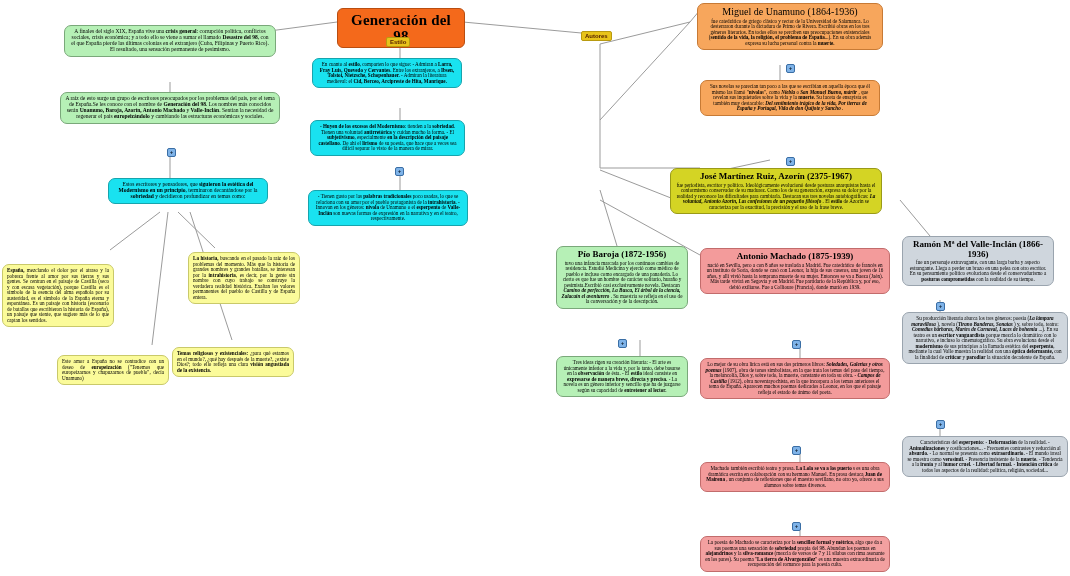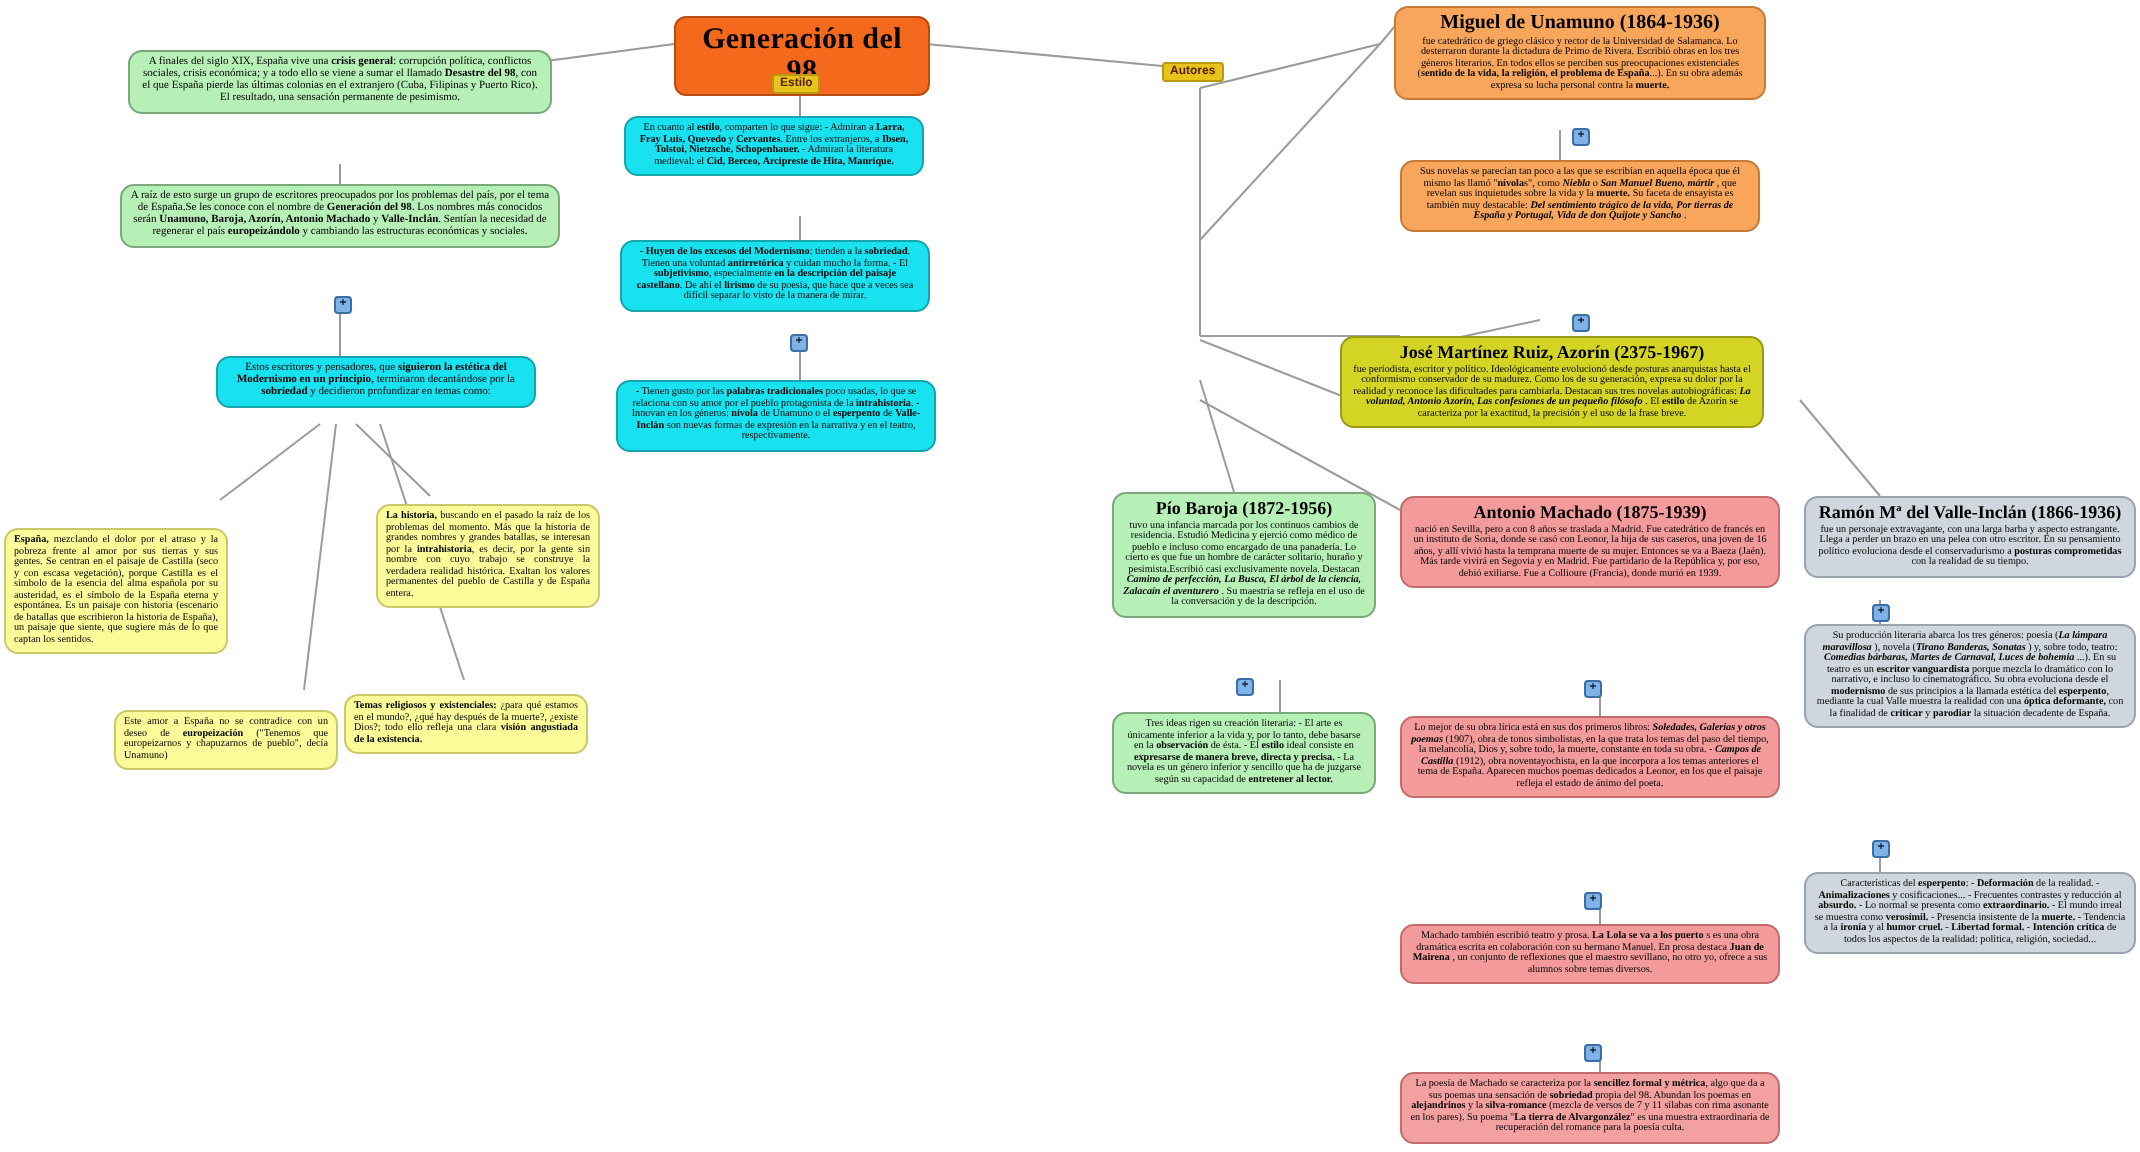--- a/index.html
+++ b/index.html
@@ -37,21 +37,21 @@
   .lbl{
     position:absolute;background:#e8c31a;border:1px solid #b89a10;
     font-size:6px;font-weight:bold;color:#552200;padding:1px 3px;border-radius:2px;
     font-family:"Liberation Sans",sans-serif;
   }
   .plusbox{
     position:absolute;width:7px;height:7px;background:#7fb3e8;border:1px solid #3a6ea5;
     border-radius:2px;color:#123;font-size:6px;line-height:6px;text-align:center;
     font-family:"Liberation Sans",sans-serif;font-weight:bold;
   }
-  .hdr{font-weight:bold;font-size:10px;display:block;margin-bottom:1px;}
+  .hdr{font-weight:normal;font-size:10px;display:block;margin-bottom:1px;}
   .hdr-sm{font-weight:bold;font-size:9px;display:block;margin-bottom:1px;}
   .body5{font-size:5.1px;}
   .body55{font-size:5.5px;}
 </style>
 </head>
 <body>
 
 <div id="canvas">
 
   <svg class="wires">
@@ -179,21 +179,21 @@
 
   <div class="node pink body5" style="left:700px;top:462px;width:190px;">
     <span class="t">Machado también escribió teatro y prosa. <b>La Lola se va a los puerto</b> s es una obra dramática escrita en colaboración con su hermano Manuel. En prosa destaca <b>Juan de Mairena</b> , un conjunto de reflexiones que el maestro sevillano, no otro yo, ofrece a sus alumnos sobre temas diversos.</span>
   </div>
   <div class="plusbox" style="left:792px;top:522px;">+</div>
 
   <div class="node salmon body5" style="left:700px;top:536px;width:190px;">
     <span class="t">La poesía de Machado se caracteriza por la <b>sencillez formal y métrica</b>, algo que da a sus poemas una sensación de <b>sobriedad</b> propia del 98. Abundan los poemas en <b>alejandrinos</b> y la <b>silva-romance</b> (mezcla de versos de 7 y 11 sílabas con rima asonante en los pares). Su poema "<b>La tierra de Alvargonzález</b>" es una muestra extraordinaria de recuperación del romance para la poesía culta.</span>
   </div>
 
-  <div class="node grey" style="left:902px;top:248px;width:166px;">
+  <div class="node grey" style="left:902px;top:236px;width:152px;">
     <span class="hdr-sm">Ramón Mª del Valle-Inclán (1866-1936)</span>
     <span class="t body5">fue un personaje extravagante, con una larga barba y aspecto estrangante. Llega a perder un brazo en una pelea con otro escritor. En su pensamiento político evoluciona desde el conservadurismo a <b>posturas comprometidas</b> con la realidad de su tiempo.</span>
   </div>
   <div class="plusbox" style="left:936px;top:302px;">+</div>
 
   <div class="node grey body5" style="left:902px;top:312px;width:166px;">
     <span class="t">Su producción literaria abarca los tres géneros: poesía (<span class="bi">La lámpara maravillosa</span> ), novela (<span class="bi">Tirano Banderas, Sonatas</span> ) y, sobre todo, teatro: <span class="bi">Comedias bárbaras,</span> <span class="bi">Martes de Carnaval, Luces de bohemia</span> ...). En su teatro es un <b>escritor vanguardista</b> porque mezcla lo dramático con lo narrativo, e incluso lo cinematográfico. Su obra evoluciona desde el <b>modernismo</b> de sus principios a la llamada estética del <b>esperpento</b>, mediante la cual Valle muestra la realidad con una <b>óptica deformante,</b> con la finalidad de <b>criticar</b> y <b>parodiar</b> la situación decadente de España.</span>
   </div>
   <div class="plusbox" style="left:936px;top:420px;">+</div>
 

